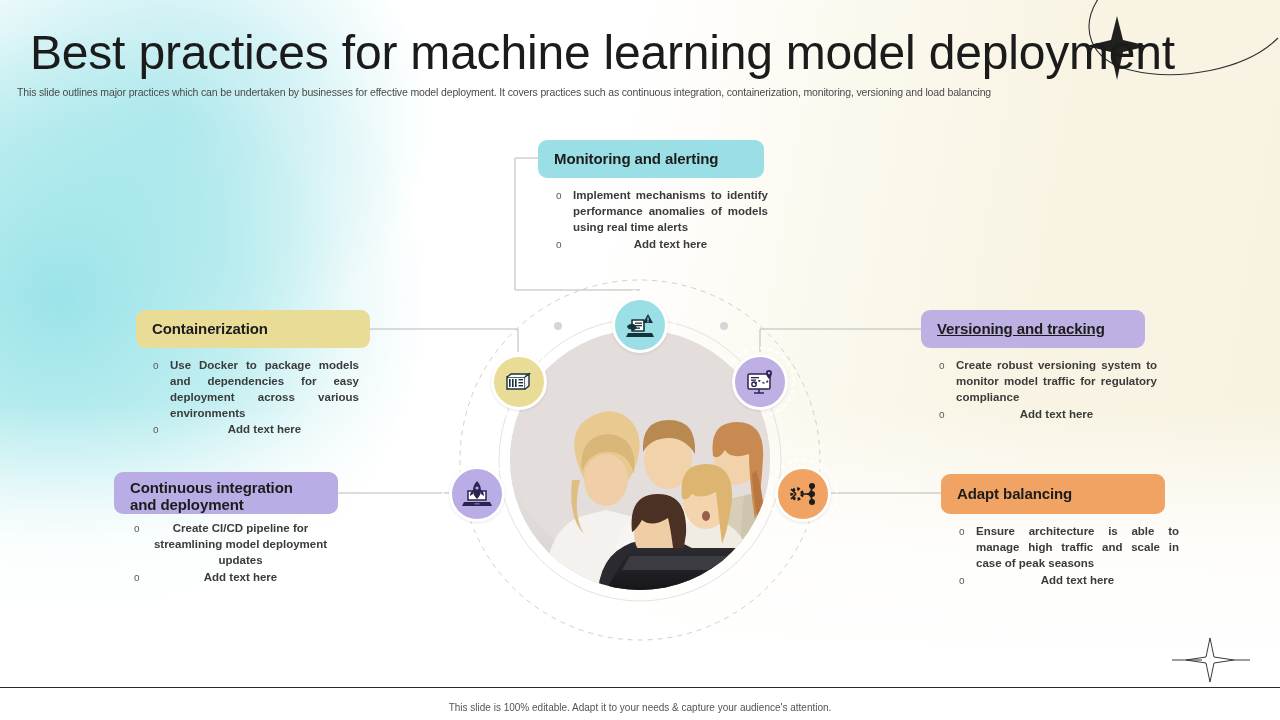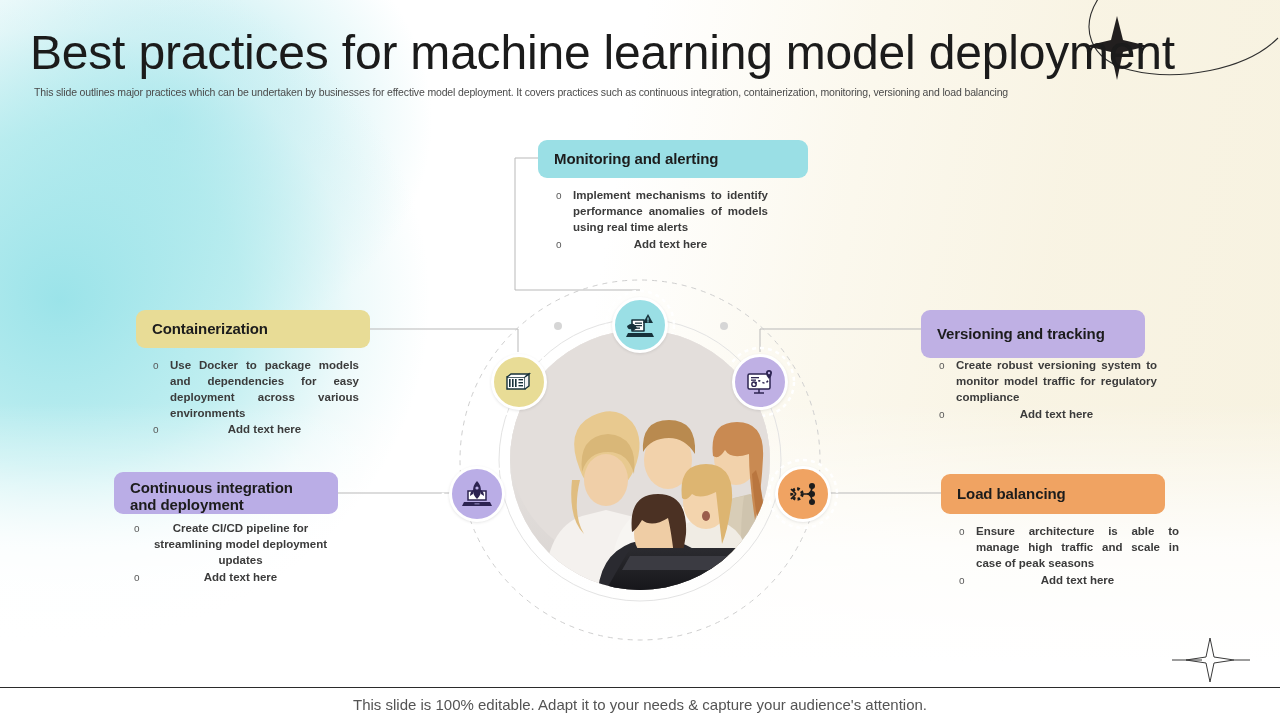--- a/index.html
+++ b/index.html
@@ -45,21 +45,21 @@
     left: 30px;
     top: 25px;
     font-size: 48px;
     font-weight: 400;
     color: #1b1b1b;
     letter-spacing: -0.2px;
     white-space: nowrap;
   }
   .subtitle {
     position: absolute;
-    left: 34px;
+    left: 17px;
     top: 86px;
     font-size: 10.5px;
     color: #4a4a4a;
     letter-spacing: -0.15px;
     white-space: nowrap;
   }
 
   
   .deco-tr { position: absolute; right: 0; top: -6px; }
   .deco-br { position: absolute; right: 8px; bottom: 26px; }
@@ -70,21 +70,21 @@
     left: 0; right: 0;
     bottom: 32px;
     height: 1px;
     background: #2b2b2b;
   }
   .footer-note {
     position: absolute;
     left: 0; right: 0;
     bottom: 7px;
     text-align: center;
-    font-size: 15px;
+    font-size: 10px;
     color: #545454;
   }
 
   
   .diagram { position: absolute; inset: 0; }
   .connectors { position: absolute; inset: 0; }
 
   .photo-circle {
     position: absolute;
     left: 510px;
@@ -350,21 +350,21 @@
         </g>
         <g fill="#1c1c1c">
           <circle cx="25" cy="8" r="3"></circle>
           <circle cx="25" cy="16" r="3"></circle>
           <circle cx="25" cy="24" r="3"></circle>
         </g>
         <circle cx="10" cy="16" r="5.2" fill="none" stroke="#1c1c1c" stroke-width="3" stroke-dasharray="2.6 2.2"></circle>
       </svg>
     </div>
 
-    <div class="pill" style="left:538px; top:140px; width:270px; height:38px; background:#9ADFE5;">
+    <div class="pill" style="left:538px; top:140px; width:226px; height:38px; background:#9ADFE5;">
       <span>Monitoring and alerting</span>
     </div>
     <div class="bullets" style="left:556px; top:188px; width:212px;">
       <div class="row">
         <span class="marker">o</span>
         <span class="txt">Implement mechanisms to identify performance anomalies of models using real time alerts</span>
       </div>
       <div class="row">
         <span class="marker">o</span>
         <span class="txt nojust">Add text here</span>
@@ -378,21 +378,21 @@
       <div class="row">
         <span class="marker">o</span>
         <span class="txt">Use Docker to package models and dependencies for easy deployment across various environments</span>
       </div>
       <div class="row">
         <span class="marker">o</span>
         <span class="txt nojust">Add text here</span>
       </div>
     </div>
 
-    <div class="pill" style="left:921px; top:310px; width:224px; height:48px; background:#BFB0E4;">
+    <div class="pill" style="left:921px; top:310px; width:224px; height:38px; background:#BFB0E4;text-decoration:underline;">
       <span>Versioning and tracking</span>
     </div>
     <div class="bullets" style="left:939px; top:358px; width:218px;">
       <div class="row">
         <span class="marker">o</span>
         <span class="txt">Create robust versioning system to monitor model traffic for regulatory compliance</span>
       </div>
       <div class="row">
         <span class="marker">o</span>
         <span class="txt nojust">Add text here</span>
@@ -407,21 +407,21 @@
         <span class="marker">o</span>
         <span class="txt nojust">Create CI/CD pipeline for streamlining model deployment updates</span>
       </div>
       <div class="row">
         <span class="marker">o</span>
         <span class="txt nojust">Add text here</span>
       </div>
     </div>
 
     <div class="pill" style="left:941px; top:474px; width:224px; height:40px; background:#F0A362;">
-      <span>Load balancing</span>
+      <span>Adapt balancing</span>
     </div>
     <div class="bullets" style="left:959px; top:524px; width:220px;">
       <div class="row">
         <span class="marker">o</span>
         <span class="txt">Ensure architecture is able to manage high traffic and scale in case of peak seasons</span>
       </div>
       <div class="row">
         <span class="marker">o</span>
         <span class="txt nojust">Add text here</span>
       </div>

